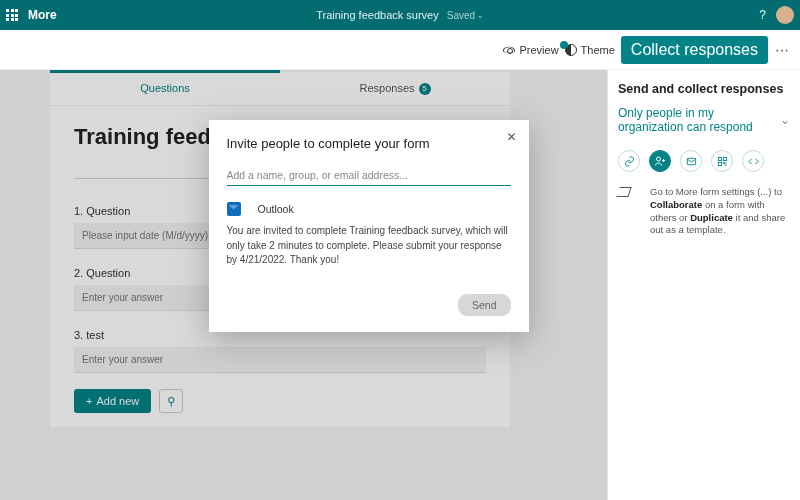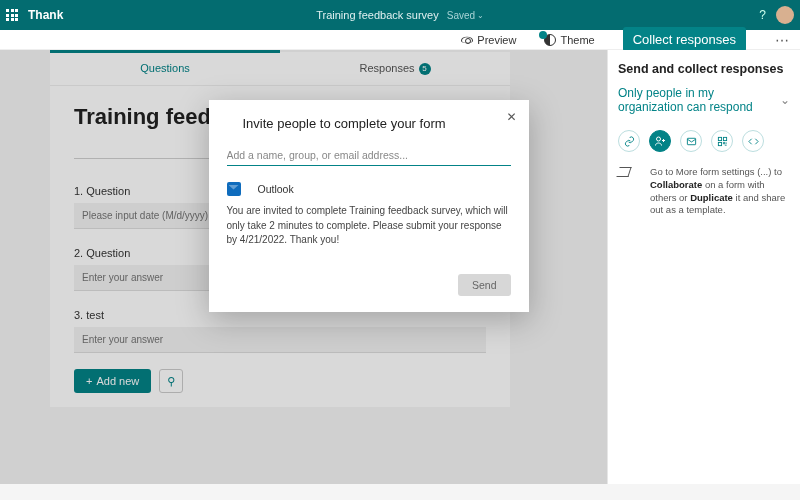--- a/index.html
+++ b/index.html
@@ -7,28 +7,28 @@
   .topbar { height:30px; background:#036c70; color:#fff; display:flex; align-items:center; padding:0 6px; font-size:11px; }
   .waffle { width:12px; height:12px; display:grid; grid-template-columns:repeat(3,3px); grid-template-rows:repeat(3,3px); gap:1.5px; margin-right:10px; cursor:pointer; }
   .waffle span { background:#fff; width:3px; height:3px; }
   .topbar-title { font-weight:600; font-size:12px; }
   .topbar-center { position:absolute; left:50%; transform:translateX(-50%); display:flex; align-items:center; gap:8px; font-size:11px; color:#e0f0f0; }
   .save-state { color:#a8d4d6; font-size:10px; display:flex; align-items:center; gap:2px;}
   .topbar-right { margin-left:auto; display:flex; align-items:center; gap:10px; }
   .q-icon { color:#cfe; font-size:12px; cursor:pointer; }
   .avatar { width:18px; height:18px; border-radius:50%; background:#d8b090; }
 
-  .cmdbar { height:20px; background:#fff; display:flex; align-items:center; justify-content:flex-end; padding:0 10px; gap:28px; border-bottom:1px solid #eee; font-size:11px; color:#333; }
+  .cmdbar { height:40px; background:#fff; display:flex; align-items:center; justify-content:flex-end; padding:0 10px; gap:6px; border-bottom:1px solid #eee; font-size:11px; color:#333; }
   .cmd { display:flex; align-items:center; gap:4px; cursor:pointer; }
   .cmd .ico { width:12px; height:12px; position:relative; }
   .ico-eye::before { content:""; position:absolute; inset:0; border:1px solid #333; border-radius:50% 50% 50% 50% / 60% 60% 40% 40%; transform:scaleY(.55); }
   .ico-eye::after { content:""; position:absolute; top:4px; left:4px; width:4px; height:4px; border:1px solid #333; border-radius:50%; }
   .ico-theme::before { content:""; position:absolute; width:10px; height:10px; border:1px solid #333; border-radius:50%; left:0; top:0; background:linear-gradient(90deg,#333 50%, transparent 50%); }
   .badge-dot { position:absolute; top:-3px; left:-5px; width:8px; height:8px; background:#038387; border-radius:50%; color:#fff; }
-  .collect-btn { background:#038387; color:#fff; padding:5px 10px; border-radius:3px; cursor:pointer; font-size:13px; }
+  .collect-btn { background:#038387; color:#fff; padding:5px 10px; border-radius:3px; cursor:pointer; font-size:16px; }
   .more-btn { width:16px; text-align:center; cursor:pointer; font-size:14px; color:#555; }
 
   .body { display:flex; height:434px; }
   .left { flex:1; position:relative; padding:0 10px; overflow:hidden; }
   .right { width:193px; background:#fff; border-left:1px solid #e6e6e6; padding:8px 10px 10px 10px; font-size:11px; }
 
   .card { background:#fff; margin:2px 40px 0 40px; padding:0 0 14px 0; width:460px; }
   .tabs { display:flex; border-bottom:1px solid #eee; }
   .tab { flex:1; text-align:center; padding:10px 0; font-size:11px; color:#555; cursor:pointer; position:relative; }
   .tab.active { color:#038387; }
@@ -47,49 +47,49 @@
   .perm-row { display:flex; align-items:center; color:#038387; font-size:12px; margin-bottom:16px; cursor:pointer; }
   .share-row { display:flex; gap:9px; align-items:center; margin-bottom:14px; }
   .share-ico { width:22px; height:22px; border-radius:50%; display:flex; align-items:center; justify-content:center; cursor:pointer; color:#038387; border:1px solid #bcdedf; font-size:10px; }
   .share-ico.active { background:#038387; color:#fff; border-color:#038387; }
   .tip { display:flex; gap:20px; font-size:9.5px; color:#555; line-height:1.35; }
   .tip .mega { flex-shrink:0; width:12px; height:10px; border:1px solid #555; border-left:none; transform:skewX(-18deg); margin-top:1px; position:relative; }
   .tip b { color:#222; }
 
   .scrim { position:absolute; inset:0; background:rgba(0,0,0,.15); display:flex; align-items:flex-start; justify-content:center; padding-top:50px; }
   .modal { width:320px; background:#fff; box-shadow:0 8px 30px rgba(0,0,0,.25); padding:16px 18px; position:relative; margin-left:130px; }
-  .modal h4 { font-size:13px; font-weight:400; color:#222; margin:0 0 14px 16px; }
+  .modal h4 { font-size:13px; font-weight:400; color:#222; margin:0 0 14px 0; }
   .close { position:absolute; top:10px; right:12px; cursor:pointer; font-size:12px; color:#555; }
   .invite-input { width:100%; border:none; border-bottom:1.5px solid #038387; padding:4px 0; font-size:10.5px; outline:none; }
   .invite-input::placeholder { color:#888; }
   .outlook-row { display:flex; align-items:center; gap:17px; margin:16px 0 8px 0; font-size:10.5px; color:#333; }
   .ol-ico { width:14px; height:14px; background:#0f6cbd; border-radius:2px; position:relative; }
   .ol-ico::after { content:""; position:absolute; left:2px; top:3px; width:10px; height:8px; background:#fff; clip-path:polygon(0 0,100% 0,50% 55%); opacity:.35; }
   .msg { font-size:10px; color:#444; line-height:1.45; margin-bottom:26px; }
-  .send { float:right; background:#d7d7d7; color:#666; padding:5px 14px; border-radius:3px; font-size:10.5px; cursor:default; }
+  .send { float:right; background:#d7d7d7; color:#666; padding:5px 14px; border-radius:9px; font-size:10.5px; cursor:default; }
   .modal::after { content:""; display:block; clear:both; }
 
   svg { display:block; }
 </style>
 </head>
 <body>
 
 <div class="topbar">
   <div class="waffle">
       <span></span>
       <span></span>
       <span></span>
       <span></span>
       <span></span>
       <span></span>
       <span></span>
       <span></span>
       <span></span>
     </div>
-  <div class="topbar-title">Thank</div>
+  <div class="topbar-title">More</div>
   <div class="topbar-center">
     <span>Training feedback survey</span>
     <span class="save-state">
         <span>Saved</span>
         <span style="font-size:8px;">⌄</span>
       </span>
   </div>
   <div class="topbar-right">
     <span class="q-icon">?</span>
     <div class="avatar"></div>

